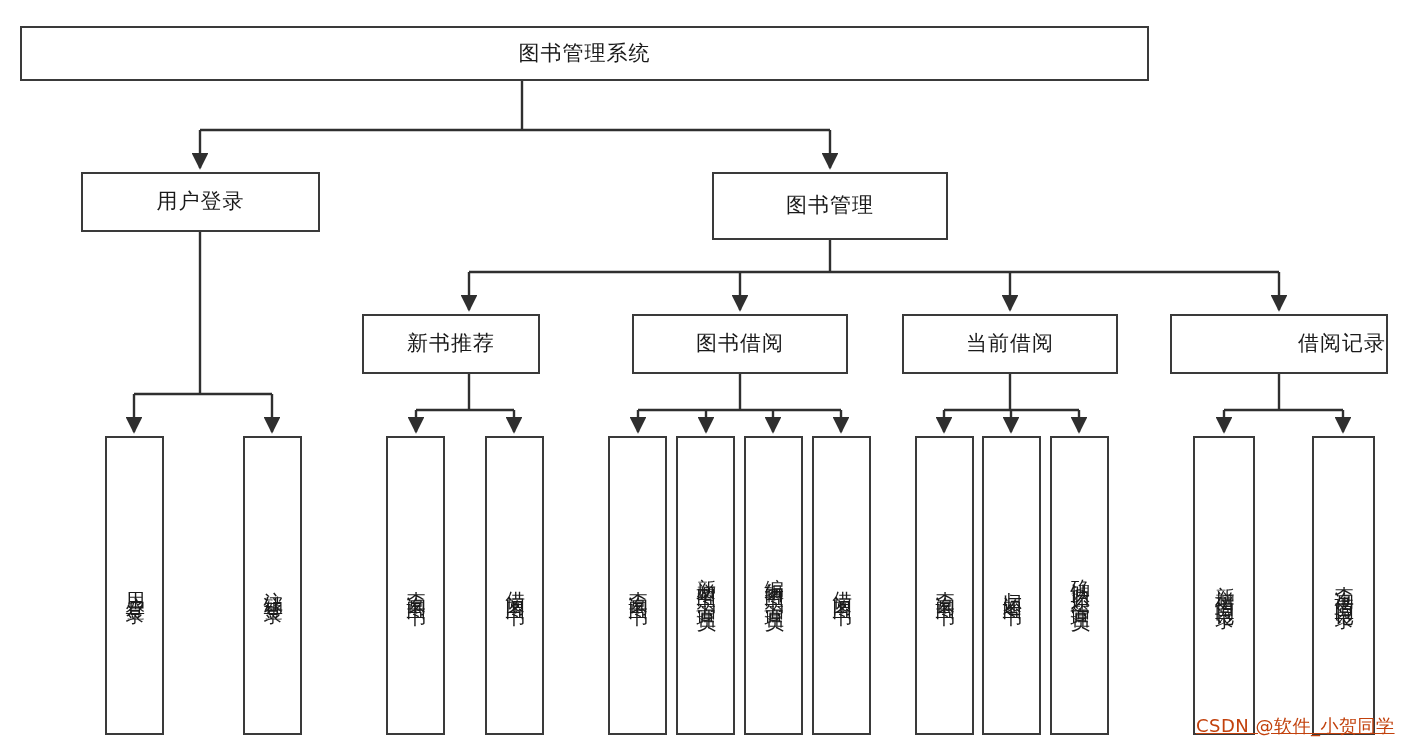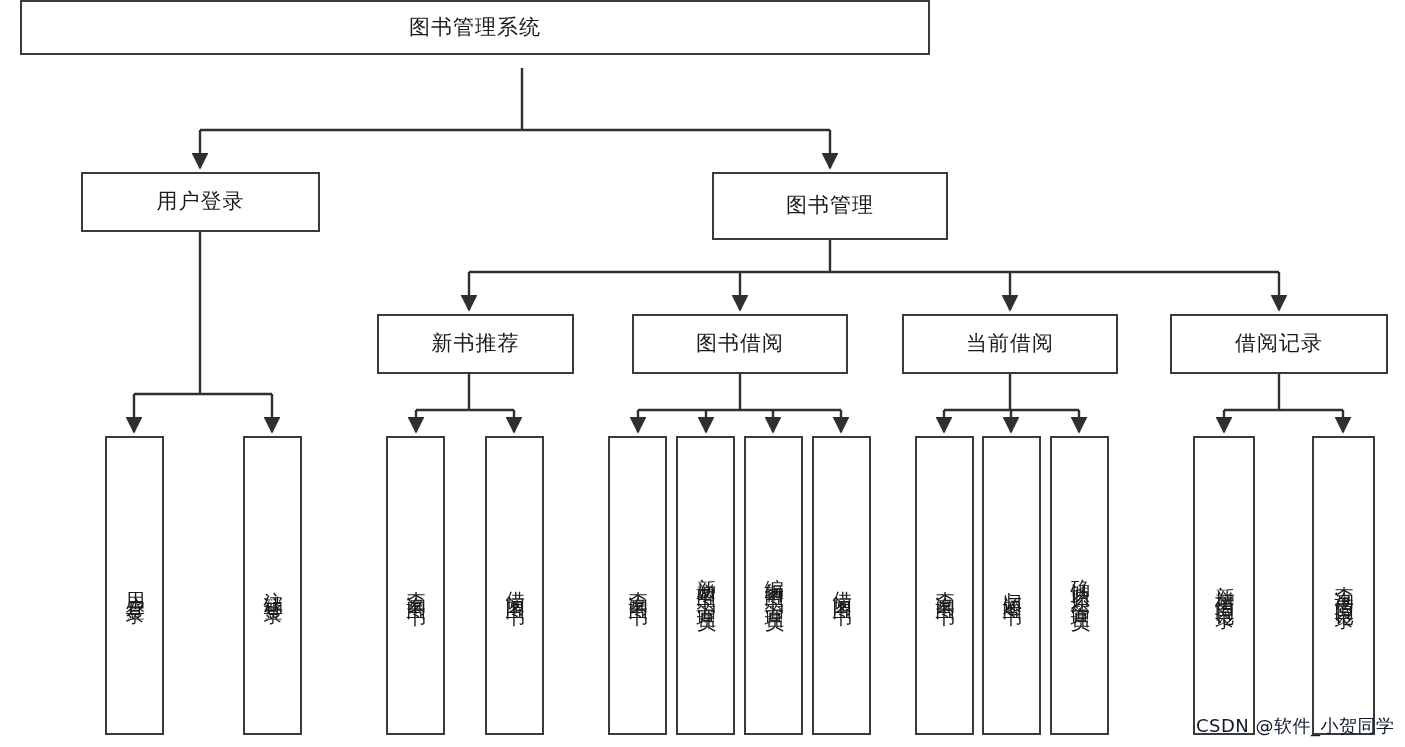--- a/index.html
+++ b/index.html
@@ -47,24 +47,25 @@
   .node.vertical .vlabel {
     writing-mode: vertical-rl;
     text-orientation: upright;
     letter-spacing: 5px;
     line-height: 1.05;
     white-space: nowrap;
     text-align: center;
   }
   .watermark {
     position: absolute;
-    color: #0f172a;
+    color: #c2410c;
     font-size: 18px;
     letter-spacing: 0.5px;
     white-space: nowrap;
+    text-decoration: underline;
   }
 </style>
 </head>
 <body>
 
 <div id="canvas">
 
   <svg class="edges" viewBox="0 0 1405 747" xmlns="http://www.w3.org/2000/svg">
     <defs>
       <marker id="arrow" viewBox="0 0 10 10" refX="9" refY="5" markerWidth="7" markerHeight="7" orient="auto-start-reverse">
@@ -108,41 +109,41 @@
       <path d="M 1011 410 L 1011 432" marker-end="url(#arrow)"></path>
       <path d="M 1079 410 L 1079 432" marker-end="url(#arrow)"></path>
 
       <path d="M 1279 374 L 1279 410"></path>
       <path d="M 1224 410 L 1343 410"></path>
       <path d="M 1224 410 L 1224 432" marker-end="url(#arrow)"></path>
       <path d="M 1343 410 L 1343 432" marker-end="url(#arrow)"></path>
     </g>
   </svg>
 
-  <div class="node horizontal" style="left:20px; top:0; width:910px; height:55px;">
+  <div class="node horizontal" style="left:20px; top:26px; width:1129px; height:55px;">
     <span>图书管理系统</span>
   </div>
 
   <div class="node horizontal" style="left:81px; top:172px; width:239px; height:60px;">
     <span>用户登录</span>
   </div>
   <div class="node horizontal" style="left:712px; top:172px; width:236px; height:68px;">
     <span>图书管理</span>
   </div>
 
-  <div class="node horizontal" style="left:362px; top:314px; width:197px; height:60px;margin-left:15px;">
+  <div class="node horizontal" style="left:362px; top:314px; width:178px; height:60px;">
     <span>新书推荐</span>
   </div>
   <div class="node horizontal" style="left:632px; top:314px; width:216px; height:60px;font-family:Liberation Serif, serif;">
     <span>图书借阅</span>
   </div>
   <div class="node horizontal" style="left:902px; top:314px; width:216px; height:60px;">
     <span>当前借阅</span>
   </div>
-  <div class="node horizontal" style="left:1170px; top:314px; width:218px; height:60px;">
+  <div class="node horizontal" style="left:1170px; top:314px; width:218px; height:60px;justify-content:flex-end;">
     <span>借阅记录</span>
   </div>
 
   <div class="node vertical" style="left:105px; top:436px; width:59px; height:299px;">
     <span class="vlabel">用户登录</span>
   </div>
   <div class="node vertical" style="left:243px; top:436px; width:59px; height:299px;">
     <span class="vlabel">注销登录</span>
   </div>
 

